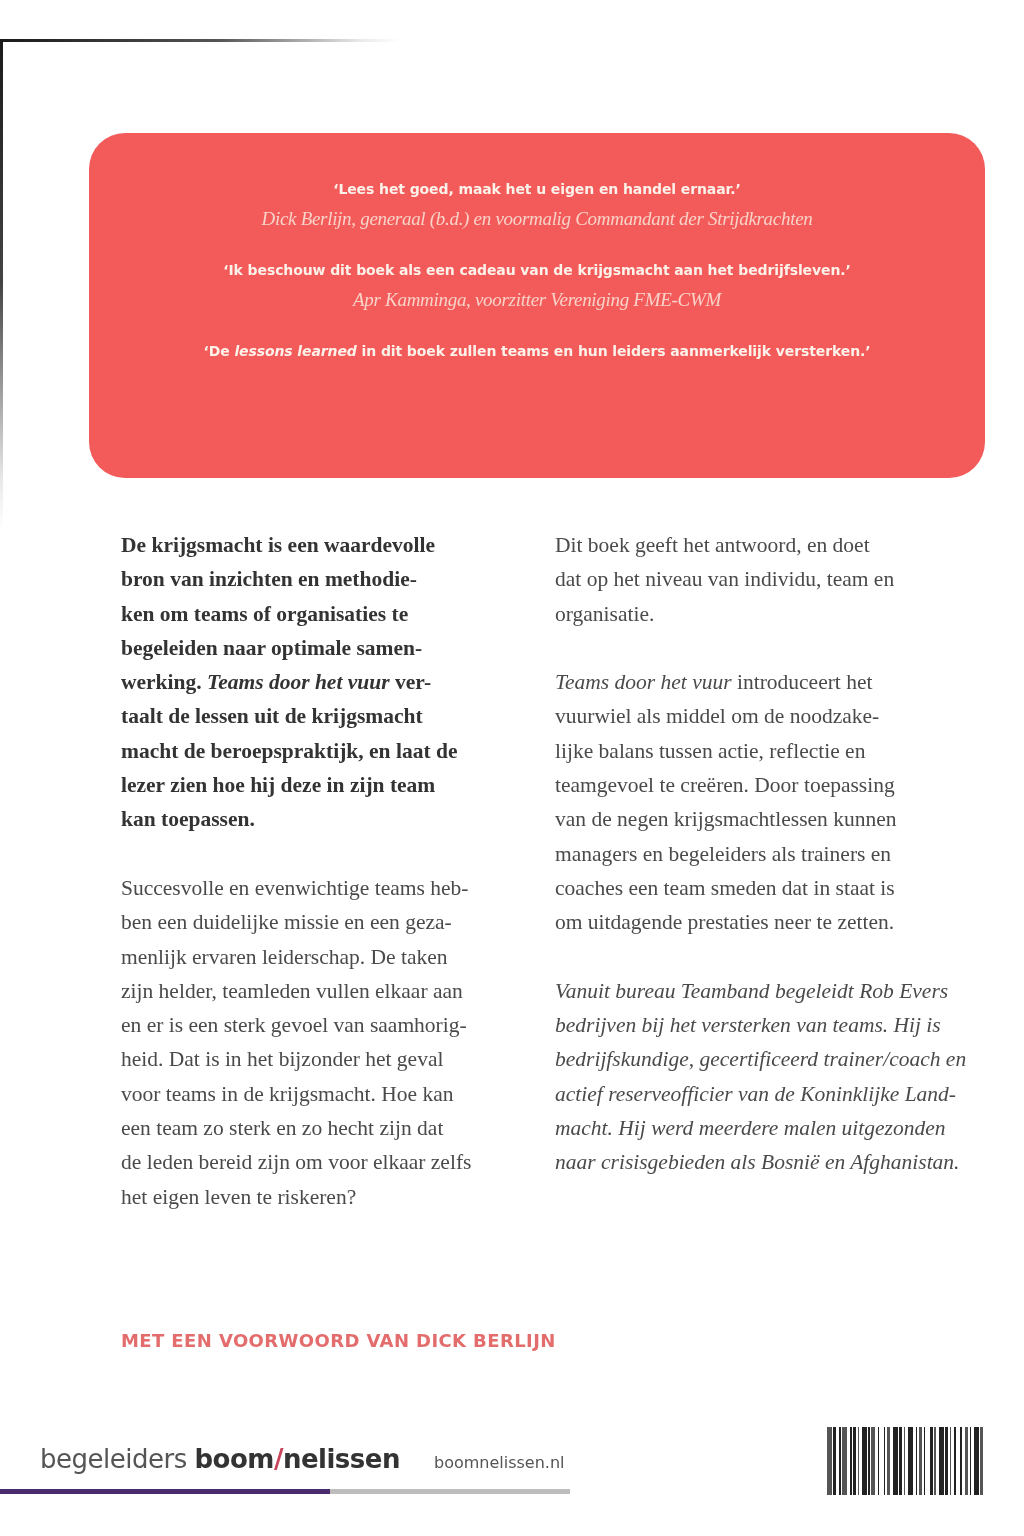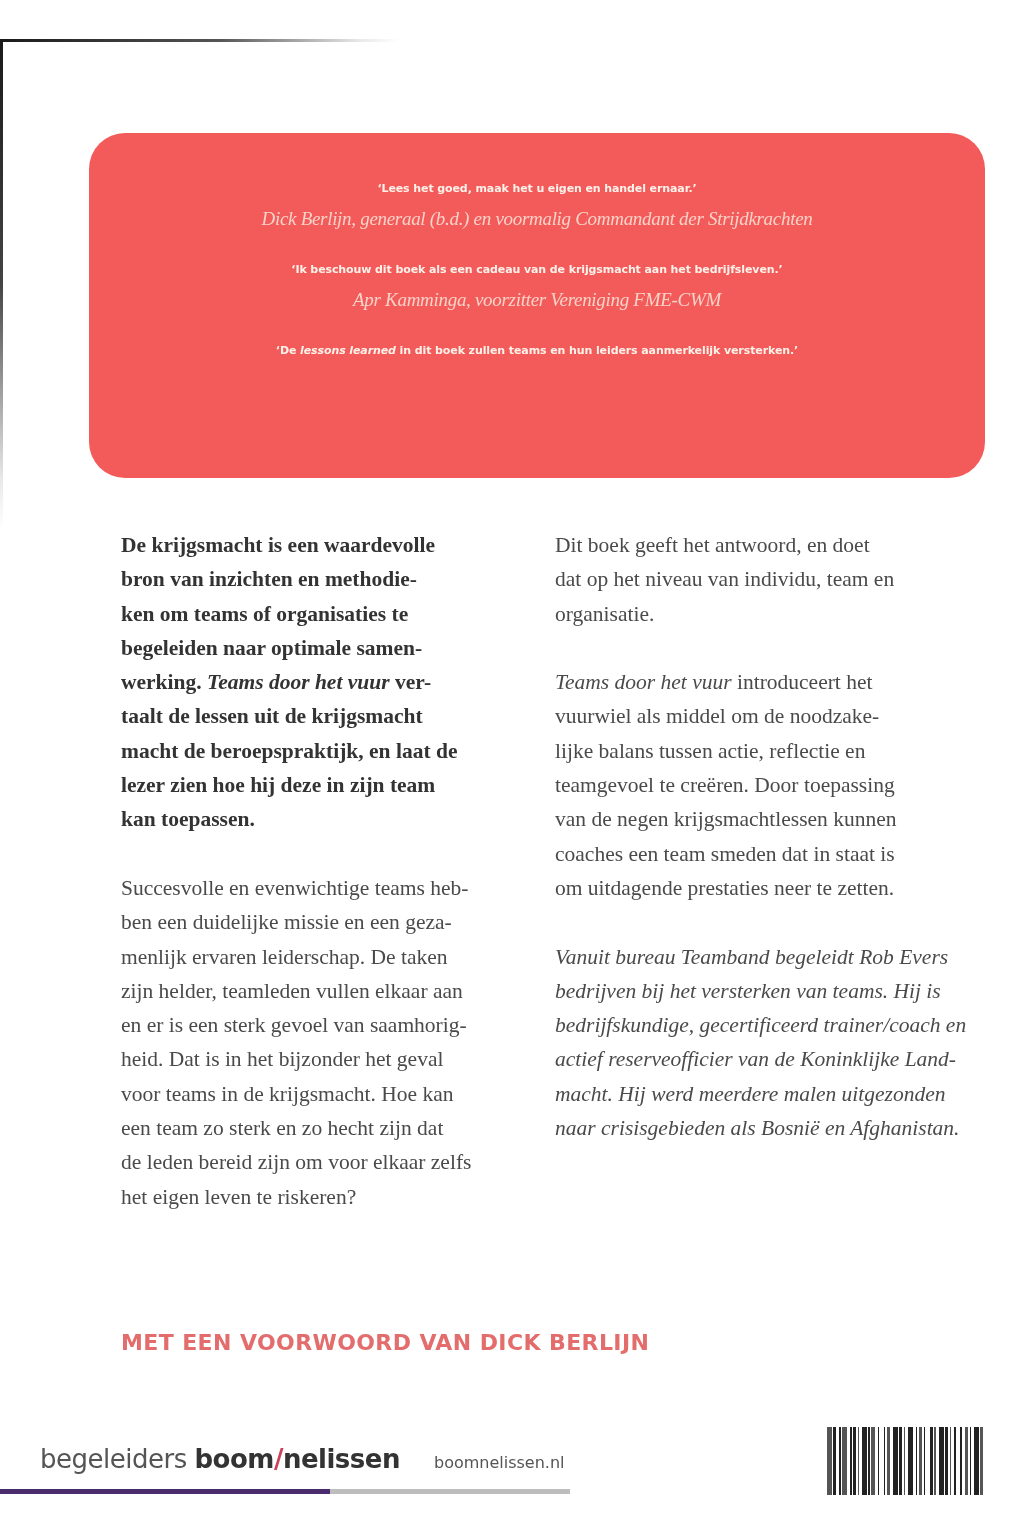--- a/index.html
+++ b/index.html
@@ -34,21 +34,21 @@
       border-radius: 36px;
       box-sizing: border-box;
       padding-top: 44px;
       text-align: center;
       color: #fbe6dc;
     }
     .quote-block { margin-bottom: 26px; }
     .quote-text {
       font-family: "DejaVu Sans", sans-serif;
       font-weight: bold;
-      font-size: 11px;
+      font-size: 14px;
       letter-spacing: -0.1px;
       line-height: 24px;
       color: #fdf2ea;
       display: block;
     }
     .quote-text em { font-style: italic; font-weight: bold; }
     .quote-attrib {
       font-family: "Liberation Serif", serif;
       font-style: italic;
       font-size: 19px;
@@ -76,21 +76,21 @@
       font-size: 21.5px;
     }
     .lead em { font-style: italic; font-weight: bold; }
     .italic-para { font-style: italic; }
     .line { display: block; white-space: nowrap; }
     .foreword {
       position: absolute;
       left: 121px; top: 1330px;
       font-family: "DejaVu Sans", sans-serif;
       font-weight: bold;
-      font-size: 22px;
+      font-size: 18px;
       letter-spacing: 0.4px;
       color: #e36c6c;
       text-align: center;
     }
     .publisher {
       position: absolute;
       left: 40px; top: 1444px;
       font-family: "DejaVu Sans", sans-serif;
       font-size: 26px;
       color: #444;
@@ -178,20 +178,21 @@
     <span class="line">Dit boek geeft het antwoord, en doet</span>
     <span class="line">dat op het niveau van individu, team en</span>
     <span class="line">organisatie.</span>
   </p>
   <p>
     <span class="line"><em>Teams door het vuur</em><span> introduceert het</span></span>
     <span class="line">vuurwiel als middel om de noodzake-</span>
     <span class="line">lijke balans tussen actie, reflectie en</span>
     <span class="line">teamgevoel te creëren. Door toepassing</span>
     <span class="line">van de negen krijgsmachtlessen kunnen</span>
+    <span class="line">managers en begeleiders als trainers en</span>
     <span class="line">coaches een team smeden dat in staat is</span>
     <span class="line">om uitdagende prestaties neer te zetten.</span>
   </p>
   <p class="italic-para">
     <span class="line">Vanuit bureau Teamband begeleidt Rob Evers</span>
     <span class="line">bedrijven bij het versterken van teams. Hij is</span>
     <span class="line">bedrijfskundige, gecertificeerd trainer/coach en</span>
     <span class="line">actief reserveofficier van de Koninklijke Land-</span>
     <span class="line">macht. Hij werd meerdere malen uitgezonden</span>
     <span class="line">naar crisisgebieden als Bosnië en Afghanistan.</span>

